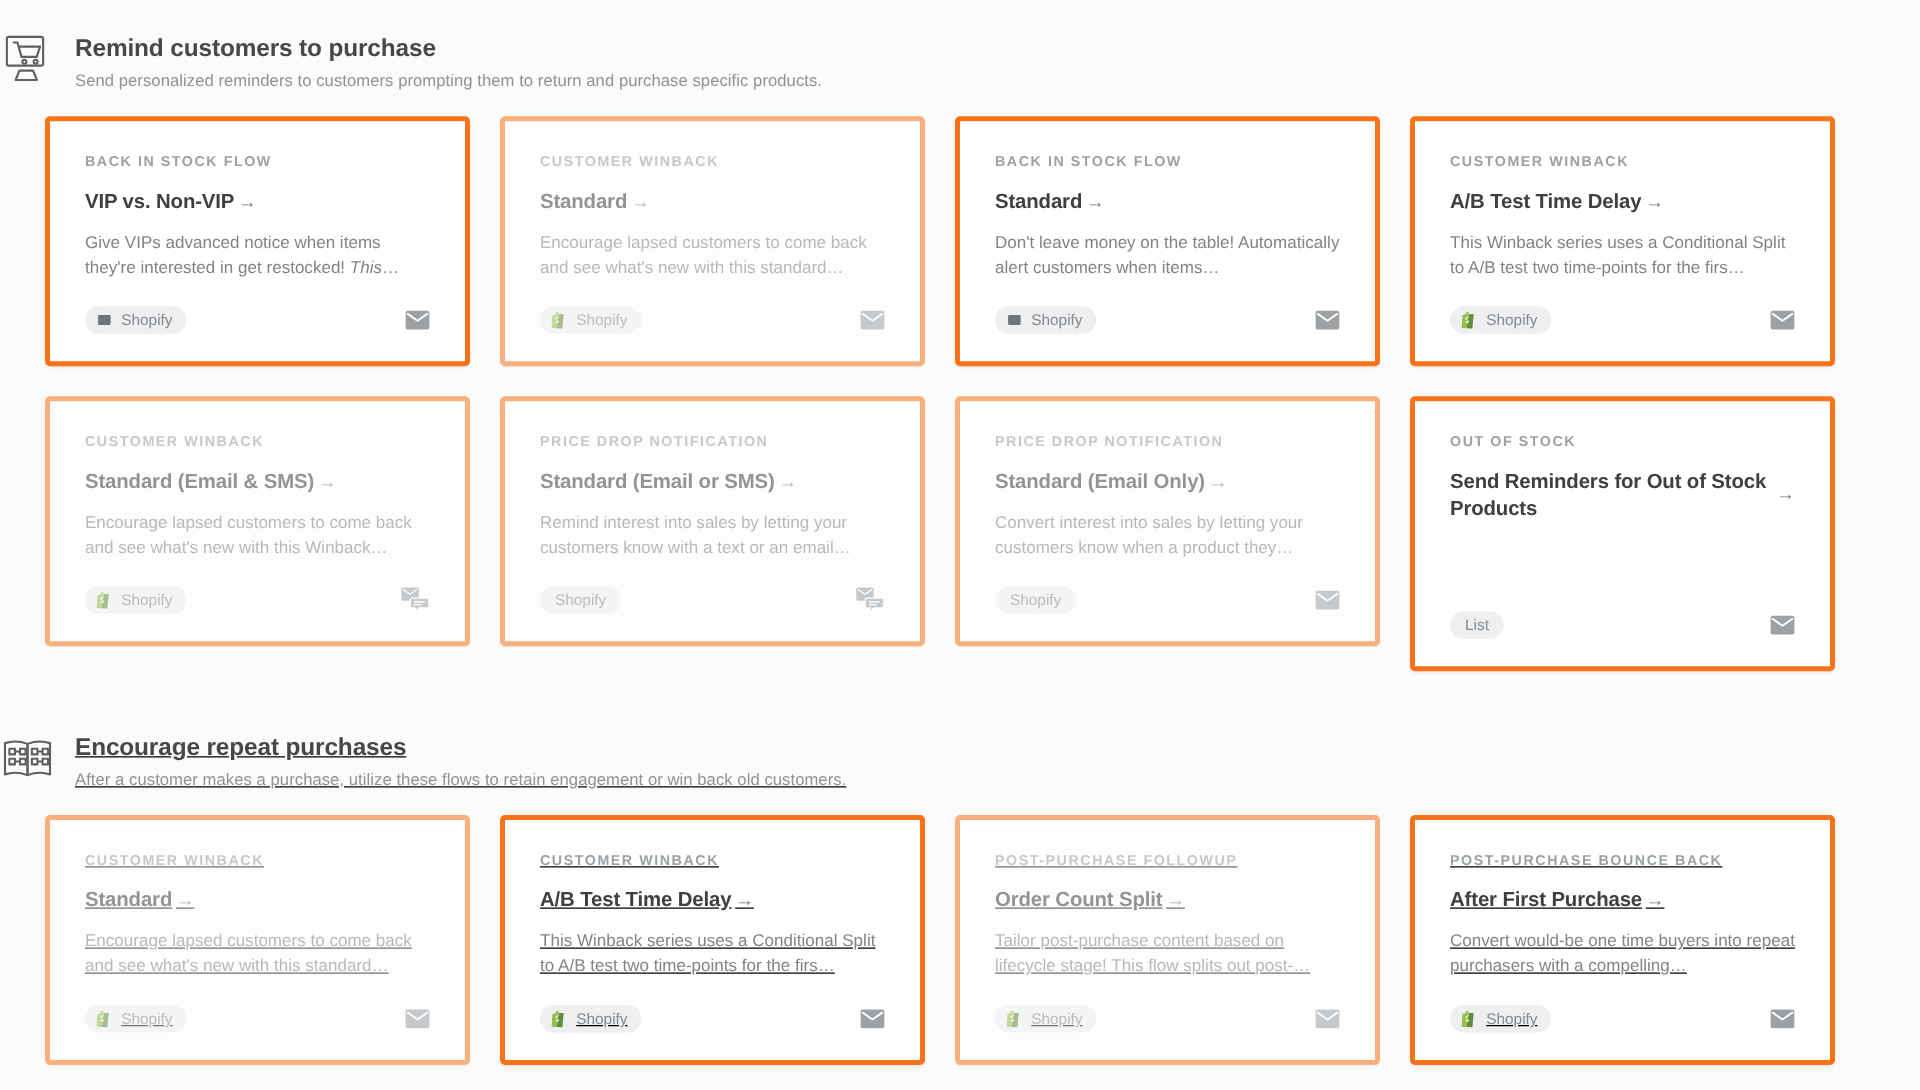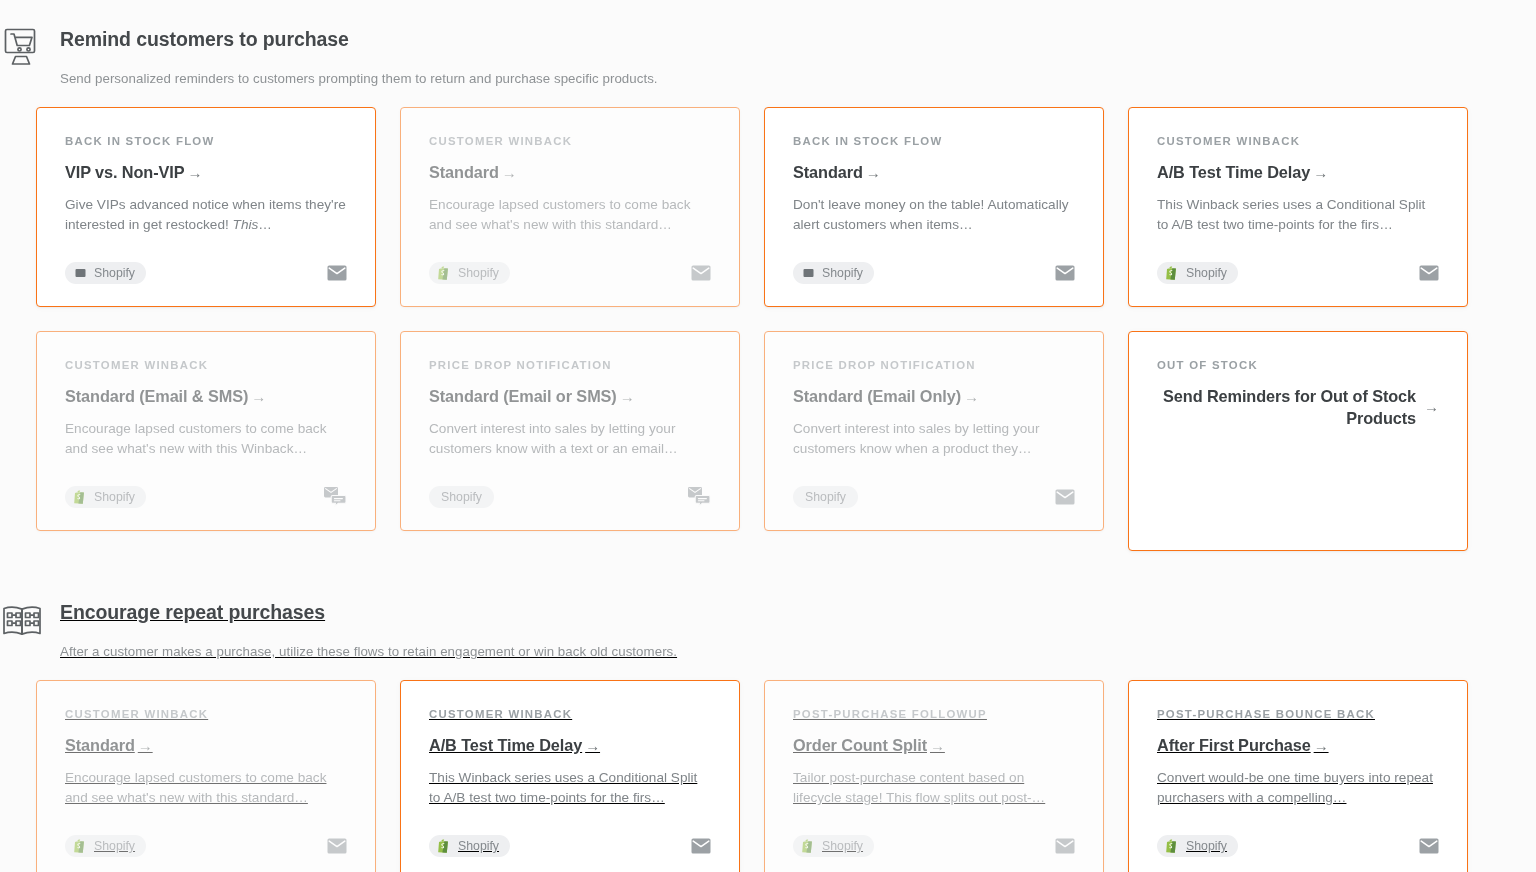--- a/index.html
+++ b/index.html
@@ -40,37 +40,37 @@
     font-size: 19.5px;
     font-weight: 700;
     color: #44484b;
     letter-spacing: -0.1px;
     line-height: 26px;
   }
   .section-sub {
     font-size: 13.3px;
     color: #8e9295;
     line-height: 20px;
-    margin-top: 17px;
+    margin-top: 3px;
     letter-spacing: 0.05px;
   }
 
   
   .grid {
     display: grid;
     grid-template-columns: repeat(4, 340px);
     gap: 24px 24px;
     padding-left: 36px;
     margin-top: 18px;
   }
 
   .card {
     position: relative;
     background: #ffffff;
-    border: 1px solid #f97316;
+    border: 4px solid #f97316;
     border-radius: 4px;
     box-shadow: 0 1px 2px rgba(17,20,24,.045), 0 1px 6px rgba(17,20,24,.03);
     padding: 26px 28px 22px 28px;
     height: 200px;
     display: flex;
     flex-direction: column;
   }
   .card.tall { height: 220px; }
   .card.faded { opacity: .55; }
 
@@ -89,21 +89,20 @@
     justify-content: space-between;
     gap: 8px;
     margin-top: 13px;
   }
   .card-title {
     font-size: 16.3px;
     font-weight: 700;
     color: #3c4043;
     line-height: 22px;
     letter-spacing: -0.1px;
-    text-align: right;
   }
   .card-title .arrow-inline {
     font-weight: 400;
     color: #72777a;
     font-size: 15px;
     padding-left: 3px;
   }
   .arrow-side {
     flex: 0 0 auto;
     color: #72777a;
@@ -291,21 +290,21 @@
                   <path d="M11.4 12.6h8M11.4 14.7h5.6" stroke="#ffffff" stroke-width="1.1" stroke-linecap="round"></path>
                 </svg>
               </span>
             </div>
           </div>
           <div class="card faded">
             <div class="card-eyebrow">PRICE DROP NOTIFICATION</div>
             <div class="card-title-row">
               <div class="card-title"><span>Standard (Email or SMS)</span><span class="arrow-inline">→</span></div>
             </div>
-            <div class="card-desc">Convert interest into sales by letting your customers know with a text or an email…</div>
+            <div class="card-desc">Remind interest into sales by letting your customers know with a text or an email…</div>
             <div class="card-footer">
               <span class="badge no-icon">
                 <span>Shopify</span>
               </span>
               <span class="chan">
                 <svg width="24" height="22" viewBox="0 0 24 22" fill="none">
                   <rect x="1" y="1" width="14" height="10.5" rx="1.4" fill="#9ca1a5"></rect>
                   <path d="M2.2 2.4 8 6.4l5.8-4" stroke="#ffffff" stroke-width="1.1" fill="none"></path>
                   <path d="M9.5 9.5h12.2c.7 0 1.3.6 1.3 1.3v5.2c0 .7-.6 1.3-1.3 1.3h-6.4l-3.4 2.9.5-2.9H9.5c-.7 0-1.3-.6-1.3-1.3v-5.2c0-.7.6-1.3 1.3-1.3z" fill="#9ca1a5" stroke="#fbfbfb" stroke-width="1.1"></path>
                   <path d="M11.4 12.6h8M11.4 14.7h5.6" stroke="#ffffff" stroke-width="1.1" stroke-linecap="round"></path>
@@ -329,20 +328,31 @@
                   <path d="M2.2 3.1 10 8.6l7.8-5.5" stroke="#ffffff" stroke-width="1.5" fill="none" stroke-linecap="round" stroke-linejoin="round"></path>
                 </svg>
               </span>
             </div>
           </div>
           <div class="card tall">
             <div class="card-eyebrow">OUT OF STOCK</div>
             <div class="card-title-row">
               <div class="card-title">Send Reminders for Out of Stock Products</div>
               <div class="arrow-side">→</div>
+            </div>
+            <div class="card-footer">
+              <span class="badge no-icon">
+                <span>List</span>
+              </span>
+              <span class="chan">
+                <svg width="20" height="16" viewBox="0 0 20 16" fill="none">
+                  <rect x="0.5" y="0.5" width="19" height="15" rx="1.6" fill="#9ca1a5"></rect>
+                  <path d="M2.2 3.1 10 8.6l7.8-5.5" stroke="#ffffff" stroke-width="1.5" fill="none" stroke-linecap="round" stroke-linejoin="round"></path>
+                </svg>
+              </span>
             </div>
           </div>
         </div>
       </div>
       <div class="section sect2" style="padding-top: 0px;">
         <div class="section-head">
           <div class="section-icon">
             <svg viewBox="0 0 46 46" fill="none" stroke="currentColor" stroke-width="1.7" stroke-linecap="round" stroke-linejoin="round">
               <path d="M4 11.5c6-2 11-2 18 .6v25c-7-2.6-12-2.6-18-.6v-25z"></path>
               <path d="M40 11.5c-6-2-11-2-18 .6v25c7-2.6 12-2.6 18-.6v-25z"></path>

